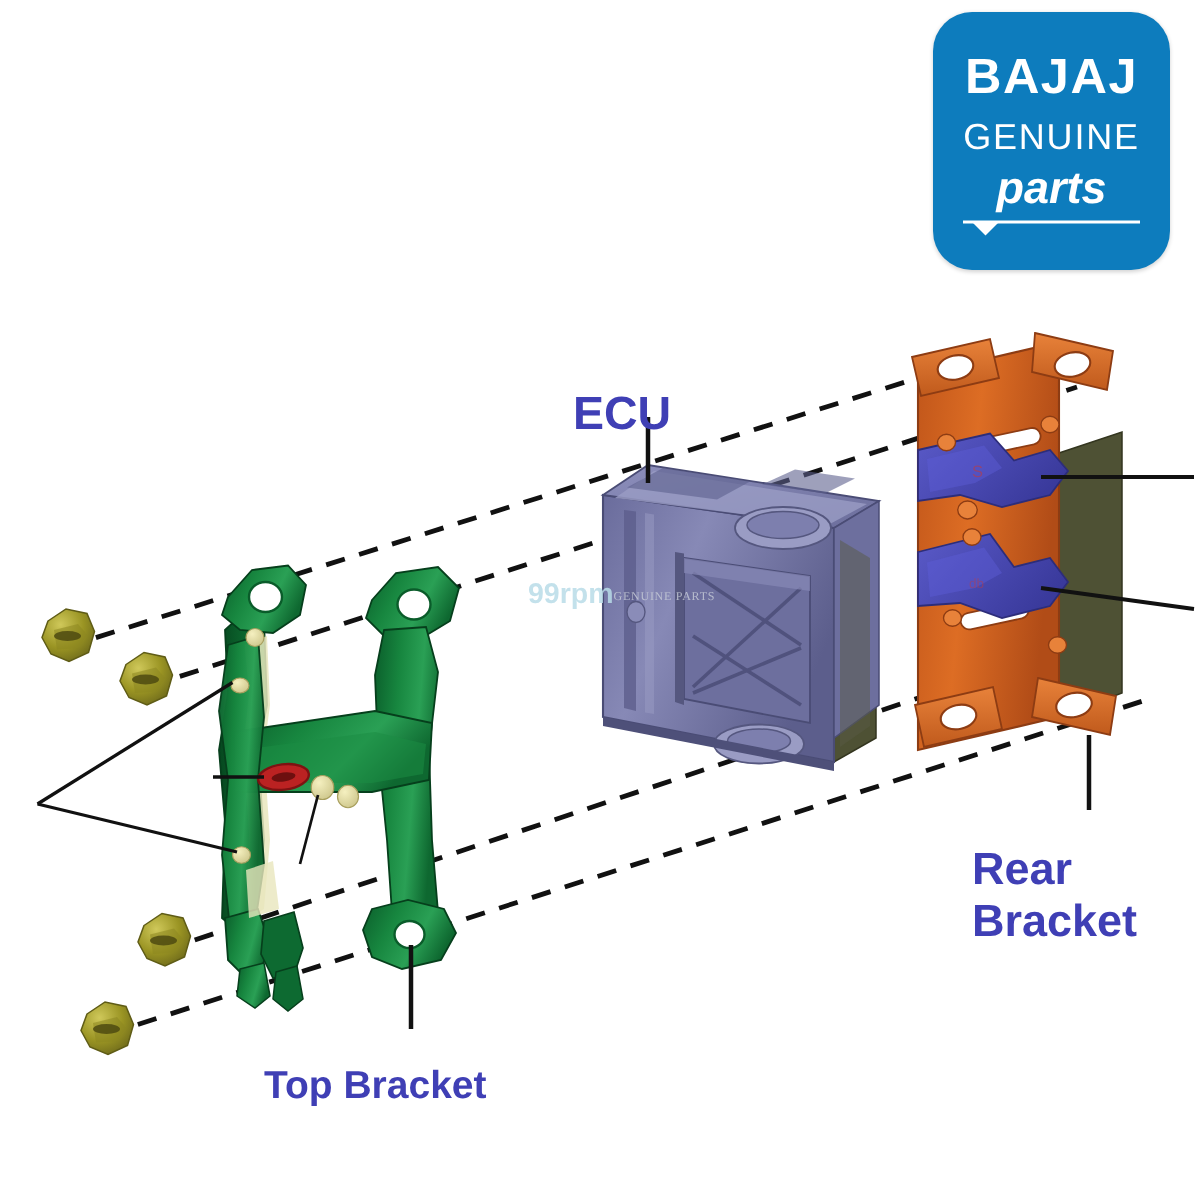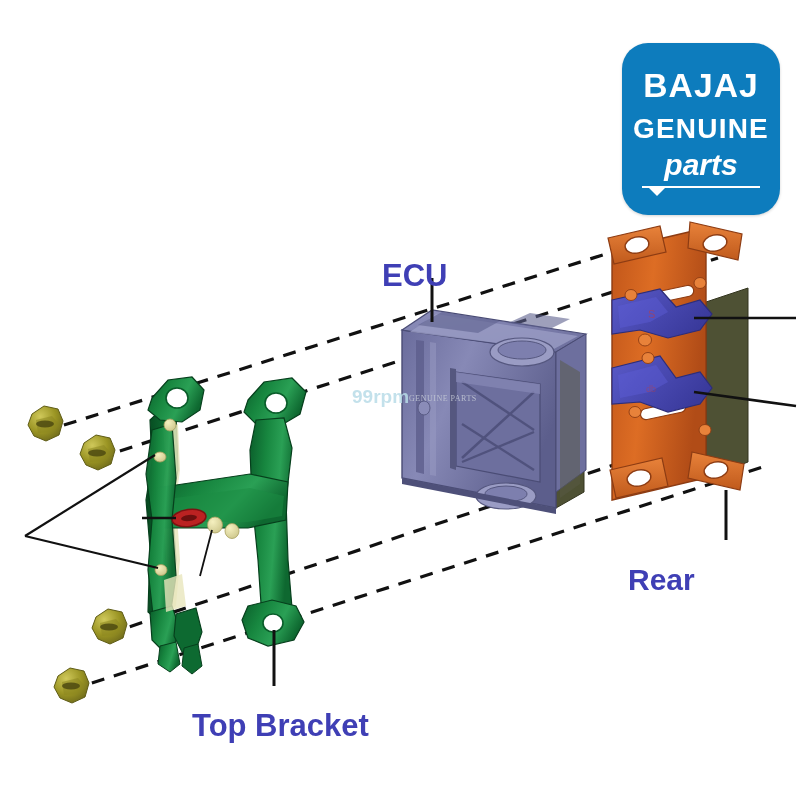--- a/index.html
+++ b/index.html
@@ -35,35 +35,34 @@
     left: 622px;
     top: 8px;
     width: 158px;
     height: 172px;
     border-radius: 26px;
     background: #0d7cbd;
     box-shadow: 0 1px 3px rgba(0,0,0,0.18);
     color: #ffffff;
     text-align: center;
     overflow: hidden;
-    margin-top: 35px;
   }
   .brand-bajaj {
     margin-top: 26px;
     font-size: 33px;
     font-weight: bold;
     letter-spacing: 1px;
     font-family: "Liberation Sans", sans-serif;
     line-height: 1;
     transform: scaleX(1.02);
   }
   .brand-genuine {
     margin-top: 13px;
-    font-size: 28px;
-    font-weight: bold;
+    font-size: 24px;
+    font-weight: normal;
     letter-spacing: 1.2px;
     line-height: 1;
   }
   .brand-parts {
     margin-top: 7px;
     font-size: 30px;
     font-weight: bold;
     font-style: italic;
     letter-spacing: 0px;
     line-height: 1;
@@ -95,29 +94,29 @@
     white-space: nowrap;
     line-height: 1.18;
     margin-top: 20px;
   }
   #label-ecu {
     left: 382px;
     top: 238px;
     font-size: 31px;
   }
   #label-rear-bracket {
-    left: 628px;
+    left: 648px;
     top: 542px;
     font-size: 30px;
     text-align: left;
   }
   #label-top-bracket {
-    left: 192px;
+    left: 176px;
     top: 688px;
-    font-size: 31px;
+    font-size: 26px;
   }
 
   
   .watermark {
     position: absolute;
     left: 352px;
     top: 386px;
     font-size: 19px;
     font-weight: bold;
     color: #b9dce8;
@@ -360,20 +359,21 @@
     <div class="brand-bajaj">BAJAJ</div>
     <div class="brand-genuine">GENUINE</div>
     <div class="brand-parts">parts</div>
     <div class="brand-rule"></div>
   </div>
 
   <div class="callout" id="label-ecu">ECU</div>
 
   <div class="callout" id="label-rear-bracket">
     <div>Rear</div>
+    <div>Bracket</div>
   </div>
 
   <div class="callout" id="label-top-bracket">Top Bracket</div>
 
   <div class="watermark">
     <span>99rpm</span><span class="wm-sub">GENUINE PARTS</span>
   </div>
 
 </div>
 

